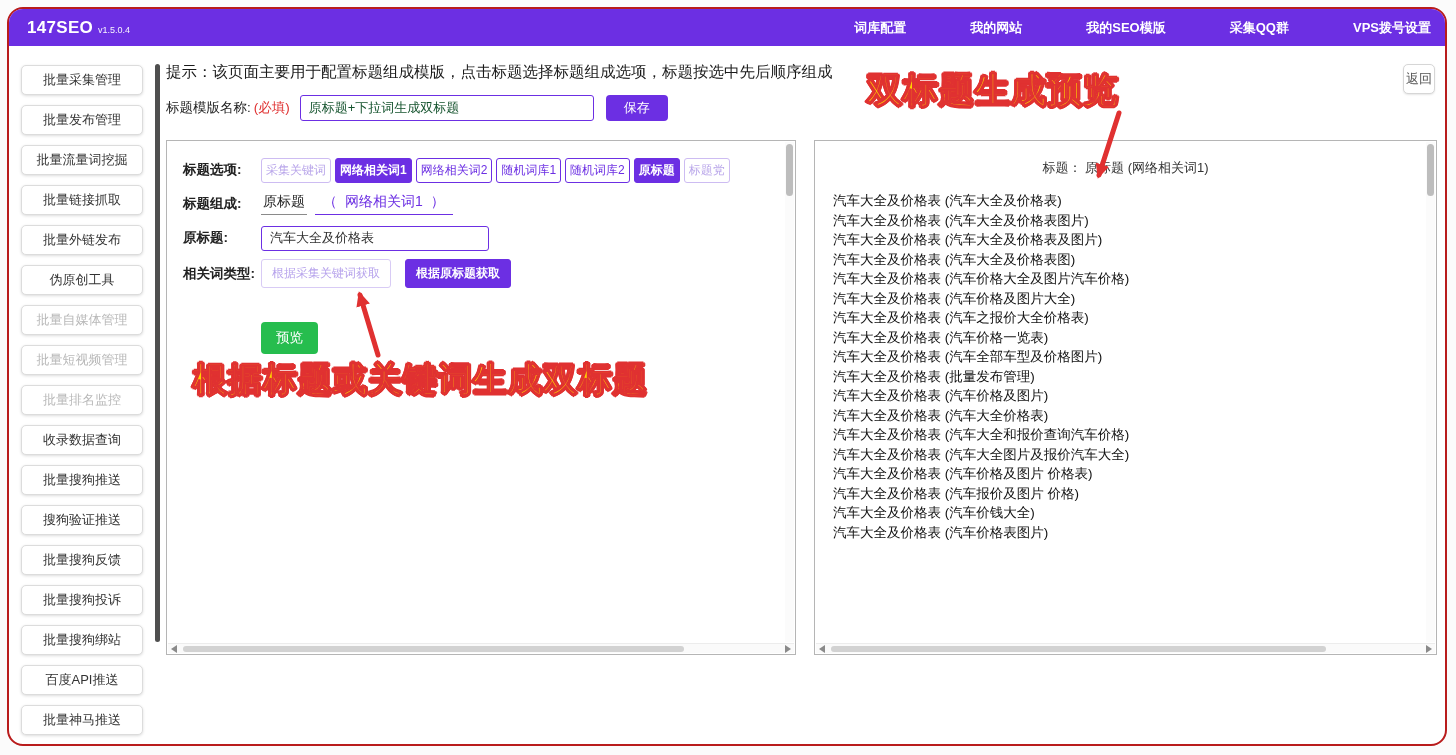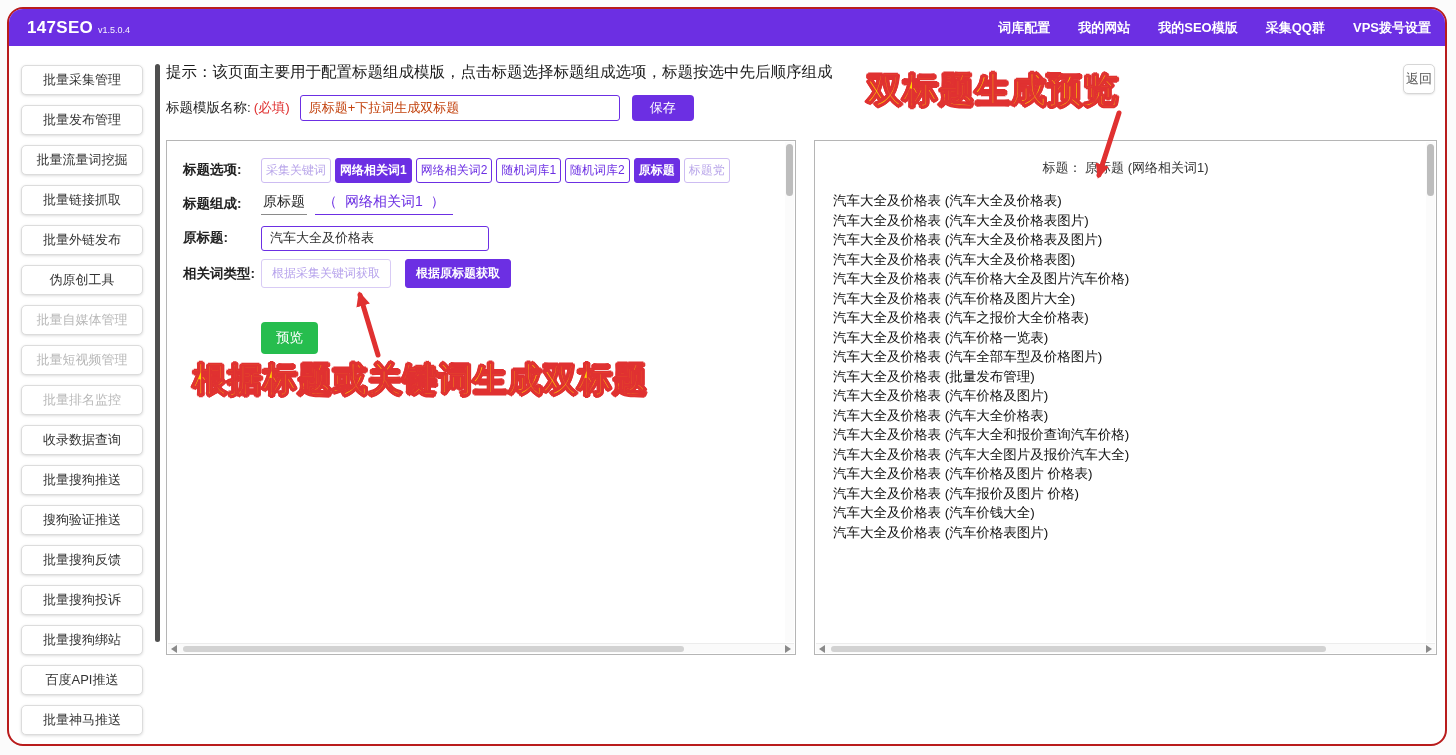--- a/index.html
+++ b/index.html
@@ -10,42 +10,42 @@
   body{width:1456px;height:755px;overflow:hidden;background:#fbfbfb;
        font-family:"Liberation Sans","DejaVu Sans",sans-serif;color:#222;}
   .app{position:relative;margin:7px;width:1440px;height:739px;background:#fff;
        border:2px solid #b91c1c;border-radius:16px;overflow:hidden;}
 
   
   .topbar{height:37px;background:var(--accent);display:flex;align-items:center;padding:0 14px 0 18px;}
   .brand{display:flex;align-items:baseline;}
   .brand-name{color:#fff;font-size:17px;font-weight:bold;letter-spacing:.3px;}
   .brand-ver{color:#fff;font-size:9px;margin-left:5px;opacity:.95;}
-  .topnav{margin-left:auto;display:flex;gap:28px;white-space:nowrap;}
+  .topnav{margin-left:auto;display:flex;gap:64px;white-space:nowrap;}
   .topnav-item{color:#fff;font-size:13px;font-weight:bold;text-decoration:none;cursor:pointer;}
 
   
   .content{position:relative;display:flex;height:702px;}
   .sidebar{width:146px;flex-shrink:0;padding-top:19px;display:flex;flex-direction:column;align-items:center;gap:10px;overflow:hidden;}
   .side-btn{width:122px;height:30px;flex-shrink:0;background:#fff;border:1px solid #dcdcdc;border-radius:5px;
             box-shadow:0 1px 3px rgba(0,0,0,.14);font-size:13px;color:#333;cursor:pointer;font-family:inherit;}
   .side-btn.disabled{color:#b8b8b8;}
   .page-scrollbar{position:absolute;left:146px;top:18px;width:5px;height:578px;background:var(--scroll_dark);border-radius:3px;z-index:10;}
   .main{position:relative;flex:1;padding:16px 8px 0 11px;}
 
   
   .hint-row{height:26px;}
   .hint{font-size:15.5px;color:#1a1a1a;}
   .back-btn{position:absolute;top:18px;right:10px;padding:5px 2px;background:#fff;border:1px solid #d6d6d6;
             border-radius:5px;font-size:13px;color:#555;box-shadow:0 1px 2px rgba(0,0,0,.1);cursor:pointer;font-family:inherit;}
   .name-row{margin-top:6px;height:28px;display:flex;align-items:center;}
   .name-label{font-size:13.5px;color:#222;}
   .required{font-size:13.5px;color:var(--ann_red);margin:0 10px 0 3px;}
-  .name-input{width:320px;height:26px;border:1px solid var(--accent);border-radius:3px;padding:0 8px;
-              font-size:13px;color:#c2410c;font-family:inherit;outline:none;}
+  .name-input{width:294px;height:26px;border:1px solid var(--accent);border-radius:3px;padding:0 8px;
+              font-size:13px;color:#14532d;font-family:inherit;outline:none;}
   .save-btn{margin-left:12px;height:26px;padding:0 18px;background:var(--accent);border:none;border-radius:4px;
             color:#fff;font-size:13px;cursor:pointer;font-family:inherit;text-align:center;}
 
   
   .panels{margin-top:18px;display:flex;gap:18px;}
   .panel{position:relative;height:515px;background:#fff;border:1px solid #b5b5b5;}
   .left-panel{width:630px;padding:16px 18px 16px 16px;}
   .right-panel{flex:1;padding:14px 18px;}
 
   .form-row{display:flex;align-items:center;margin-bottom:8px;min-height:26px;}

